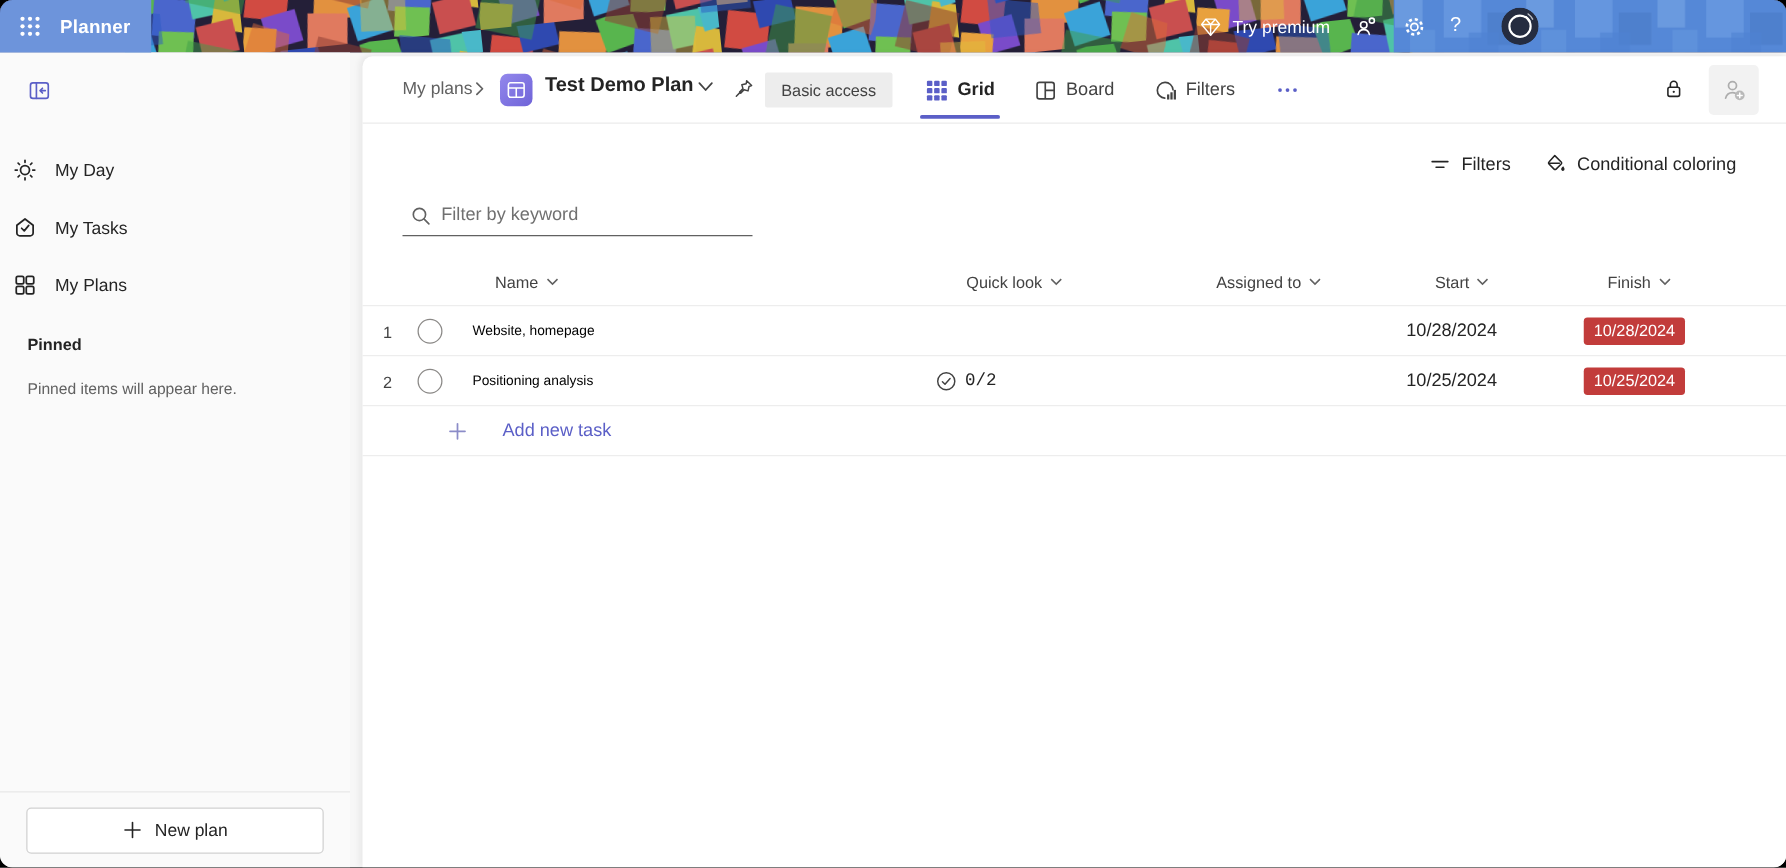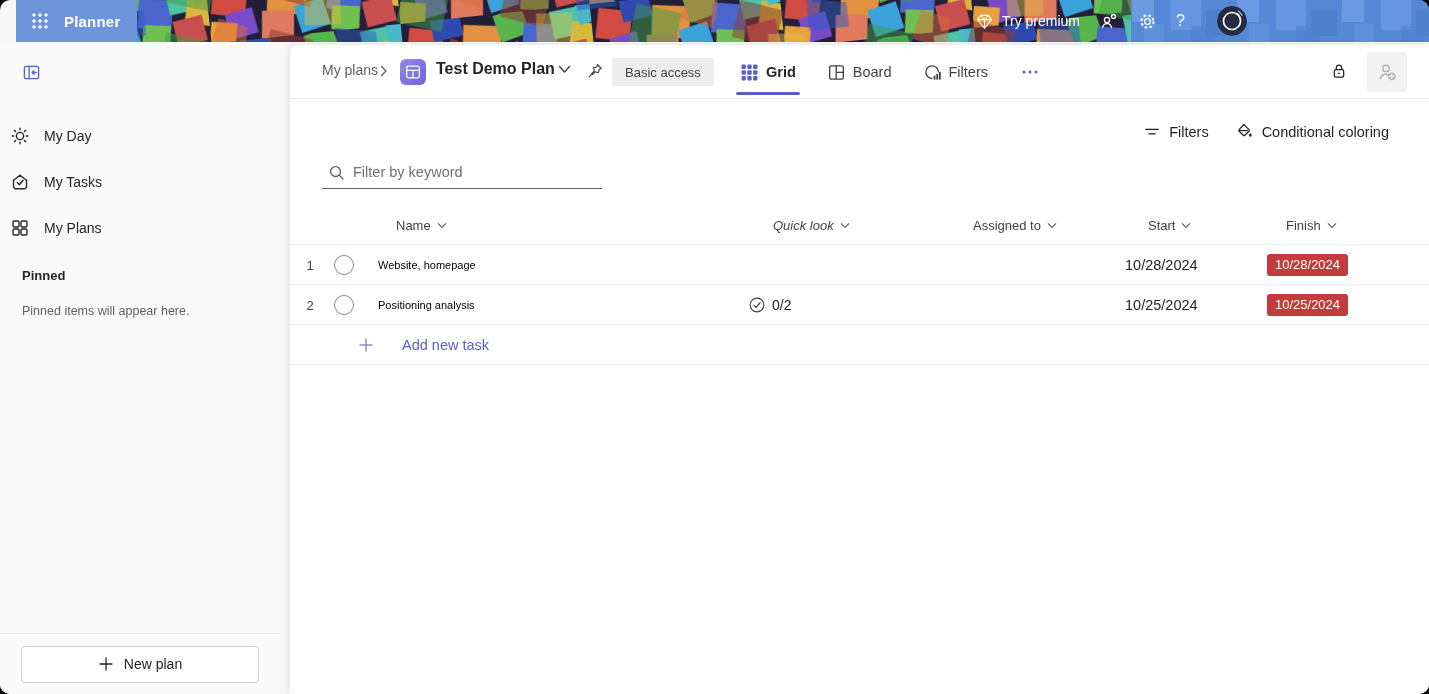--- a/index.html
+++ b/index.html
@@ -1,21 +1,21 @@
 <!DOCTYPE html>
 <html><head>
 <meta charset="utf-8">
 <style>
   * { box-sizing: border-box; margin: 0; padding: 0; }
   html,body { background:#000; }
   body { font-family:"Liberation Sans", sans-serif; -webkit-font-smoothing:antialiased; }
   .stage { position:relative; width:1429px; height:694px; background:#F7F7F7; border-radius:10px; overflow:hidden; }
 
   
-  .topbar { position:absolute; top:0; left:0; width:1238px; height:42px;margin-left:16px; }
+  .topbar { position:absolute; top:0; left:0; width:1238px; height:42px; }
   .banner-svg { position:absolute; inset:0; display:block; }
   .topbar-left { position:absolute; left:0; top:0; width:121px; height:42px; background:#6D94DB; display:flex; align-items:center; gap:12px; padding-left:12px; z-index:3; }
   .waffle-btn { background:none; border:none; cursor:pointer; width:24px; height:24px; display:flex; align-items:center; justify-content:center; }
   .app-title { color:#fff; font-size:15px; font-weight:700; letter-spacing:.2px; }
   .topbar-right { position:absolute; right:0; top:0; height:42px; display:flex; align-items:center; gap:19px; padding-right:7px; z-index:3; }
   .tb-btn { background:none; border:none; cursor:pointer; color:#fff; display:flex; align-items:center; gap:8px; font-family:inherit; }
   .tb-btn .tb-label { color:#fff; font-size:14px; }
   .help-btn { font-size:16px; color:#fff; width:22px; }
   .avatar-btn { width:30px; height:30px; border-radius:50%; padding:0; overflow:hidden; }
 
@@ -62,28 +62,28 @@
   .tool-btn { background:none; border:none; cursor:pointer; display:flex; align-items:center; gap:8px; font-family:inherit; color:#242424; }
   .tool-btn span { font-size:14.5px; color:#242424; }
 
   
   .grid-table { position:absolute; left:0; top:160px; width:1139px; }
   .t-row { position:relative; height:40px; border-bottom:1px solid #EDEDED; }
   .t-head { border-bottom:1px solid #EDEDED; }
   .hcell { position:absolute; top:0; height:40px; display:flex; align-items:center; gap:6px; cursor:pointer; background:none; border:none; font-family:inherit;margin-left:28px; }
   .hcell span { font-size:13px; color:#424242; }
   .hcell .hchev { color:#616161; display:flex; }
-  .h-name{left:78px;} .h-quick{left:455px;font-style:italic;} .h-assigned{left:655px;} .h-start{left:830px;} .h-finish{left:968px;}
+  .h-name{left:78px;} .h-quick{left:455px;} .h-assigned{left:655px;} .h-start{left:830px;} .h-finish{left:968px;}
   .cell { position:absolute; top:0; height:40px; display:flex; align-items:center; }
   .c-num { left:0; width:40px; justify-content:center; font-size:13px; color:#424242; }
   .c-circle { left:44px; }
   .task-circle { width:20px; height:20px; border-radius:50%; border:1.5px solid #8A8886; background:#fff; cursor:pointer; padding:0; }
   .c-name { left:88px; font-size:11px; color:#000000; cursor:pointer; }
   .c-quick { left:458px; gap:6px; color:#424242; font-size:14px; }
-  .c-quick .ql-val { color:#242424; }
+  .c-quick .ql-val { color:#242424;font-family:Liberation Mono, monospace; }
   .c-start { left:835px; font-size:14.5px; color:#242424; }
   .c-finish { left:977px; }
   .finish-badge { background:#C23C3B; color:#fff; font-size:13px; padding:3.5px 8px; border-radius:3px; line-height:1.2; }
   .add-row { position:relative; height:40px; border-bottom:1px solid #EDEDED; cursor:pointer; }
   .add-plus { position:absolute; left:68px; top:12px; color:#8B8CC8; display:flex; }
   .add-label { position:absolute; left:112px; top:12px; font-size:14.5px; color:#5B5FC7; }
 </style>
 </head>
 <body>
 

